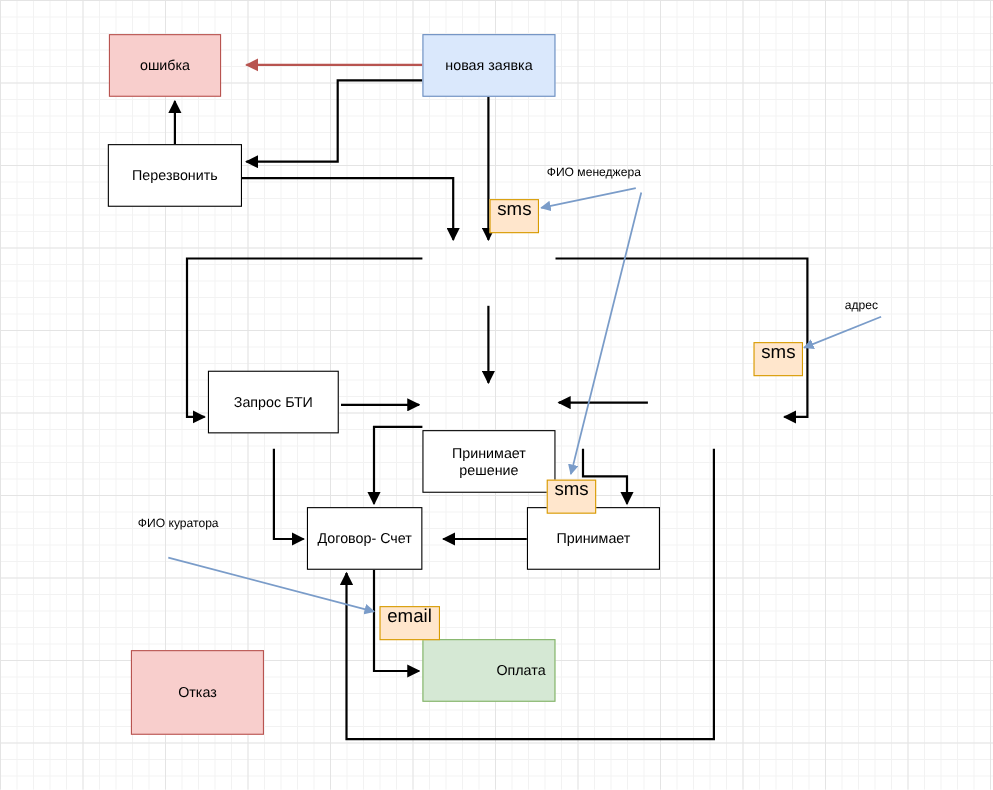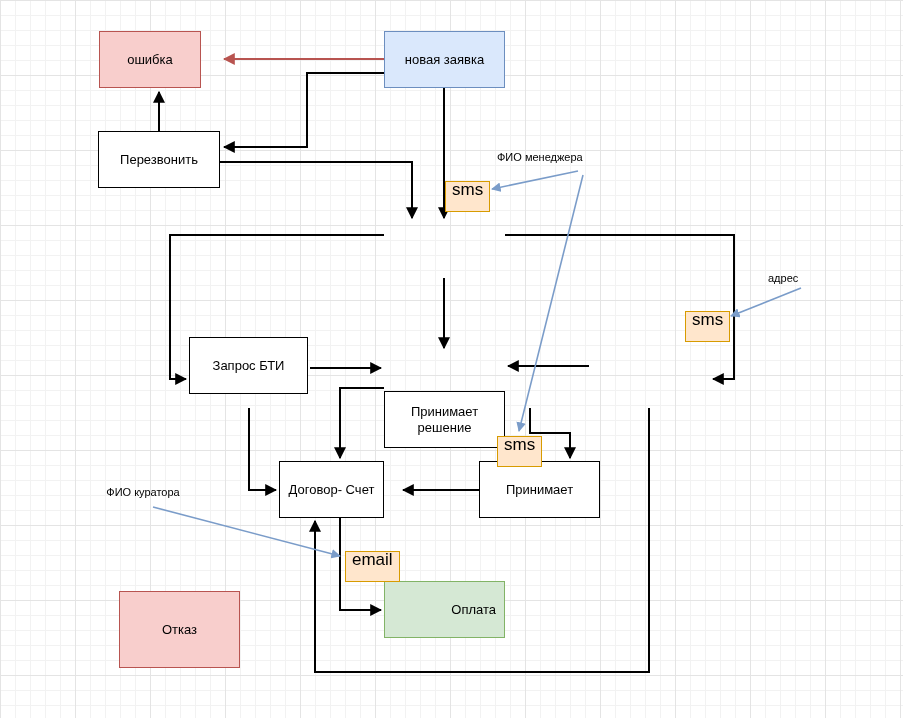--- a/index.html
+++ b/index.html
@@ -157,17 +157,17 @@
   </div>
 
   <div class="annotation" style="left:497px; top:150px; width:110px;">
     <span>ФИО менеджера</span>
   </div>
 
   <div class="annotation" style="left:768px; top:271px;">
     <span>адрес</span>
   </div>
 
-  <div class="annotation annotation--center" style="left:105px; top:469px; width:76px;margin-top:16px;">
+  <div class="annotation annotation--center" style="left:124px; top:469px; width:76px;">
     <span>ФИО куратора</span>
   </div>
 
 </div>
 
 </body></html>

